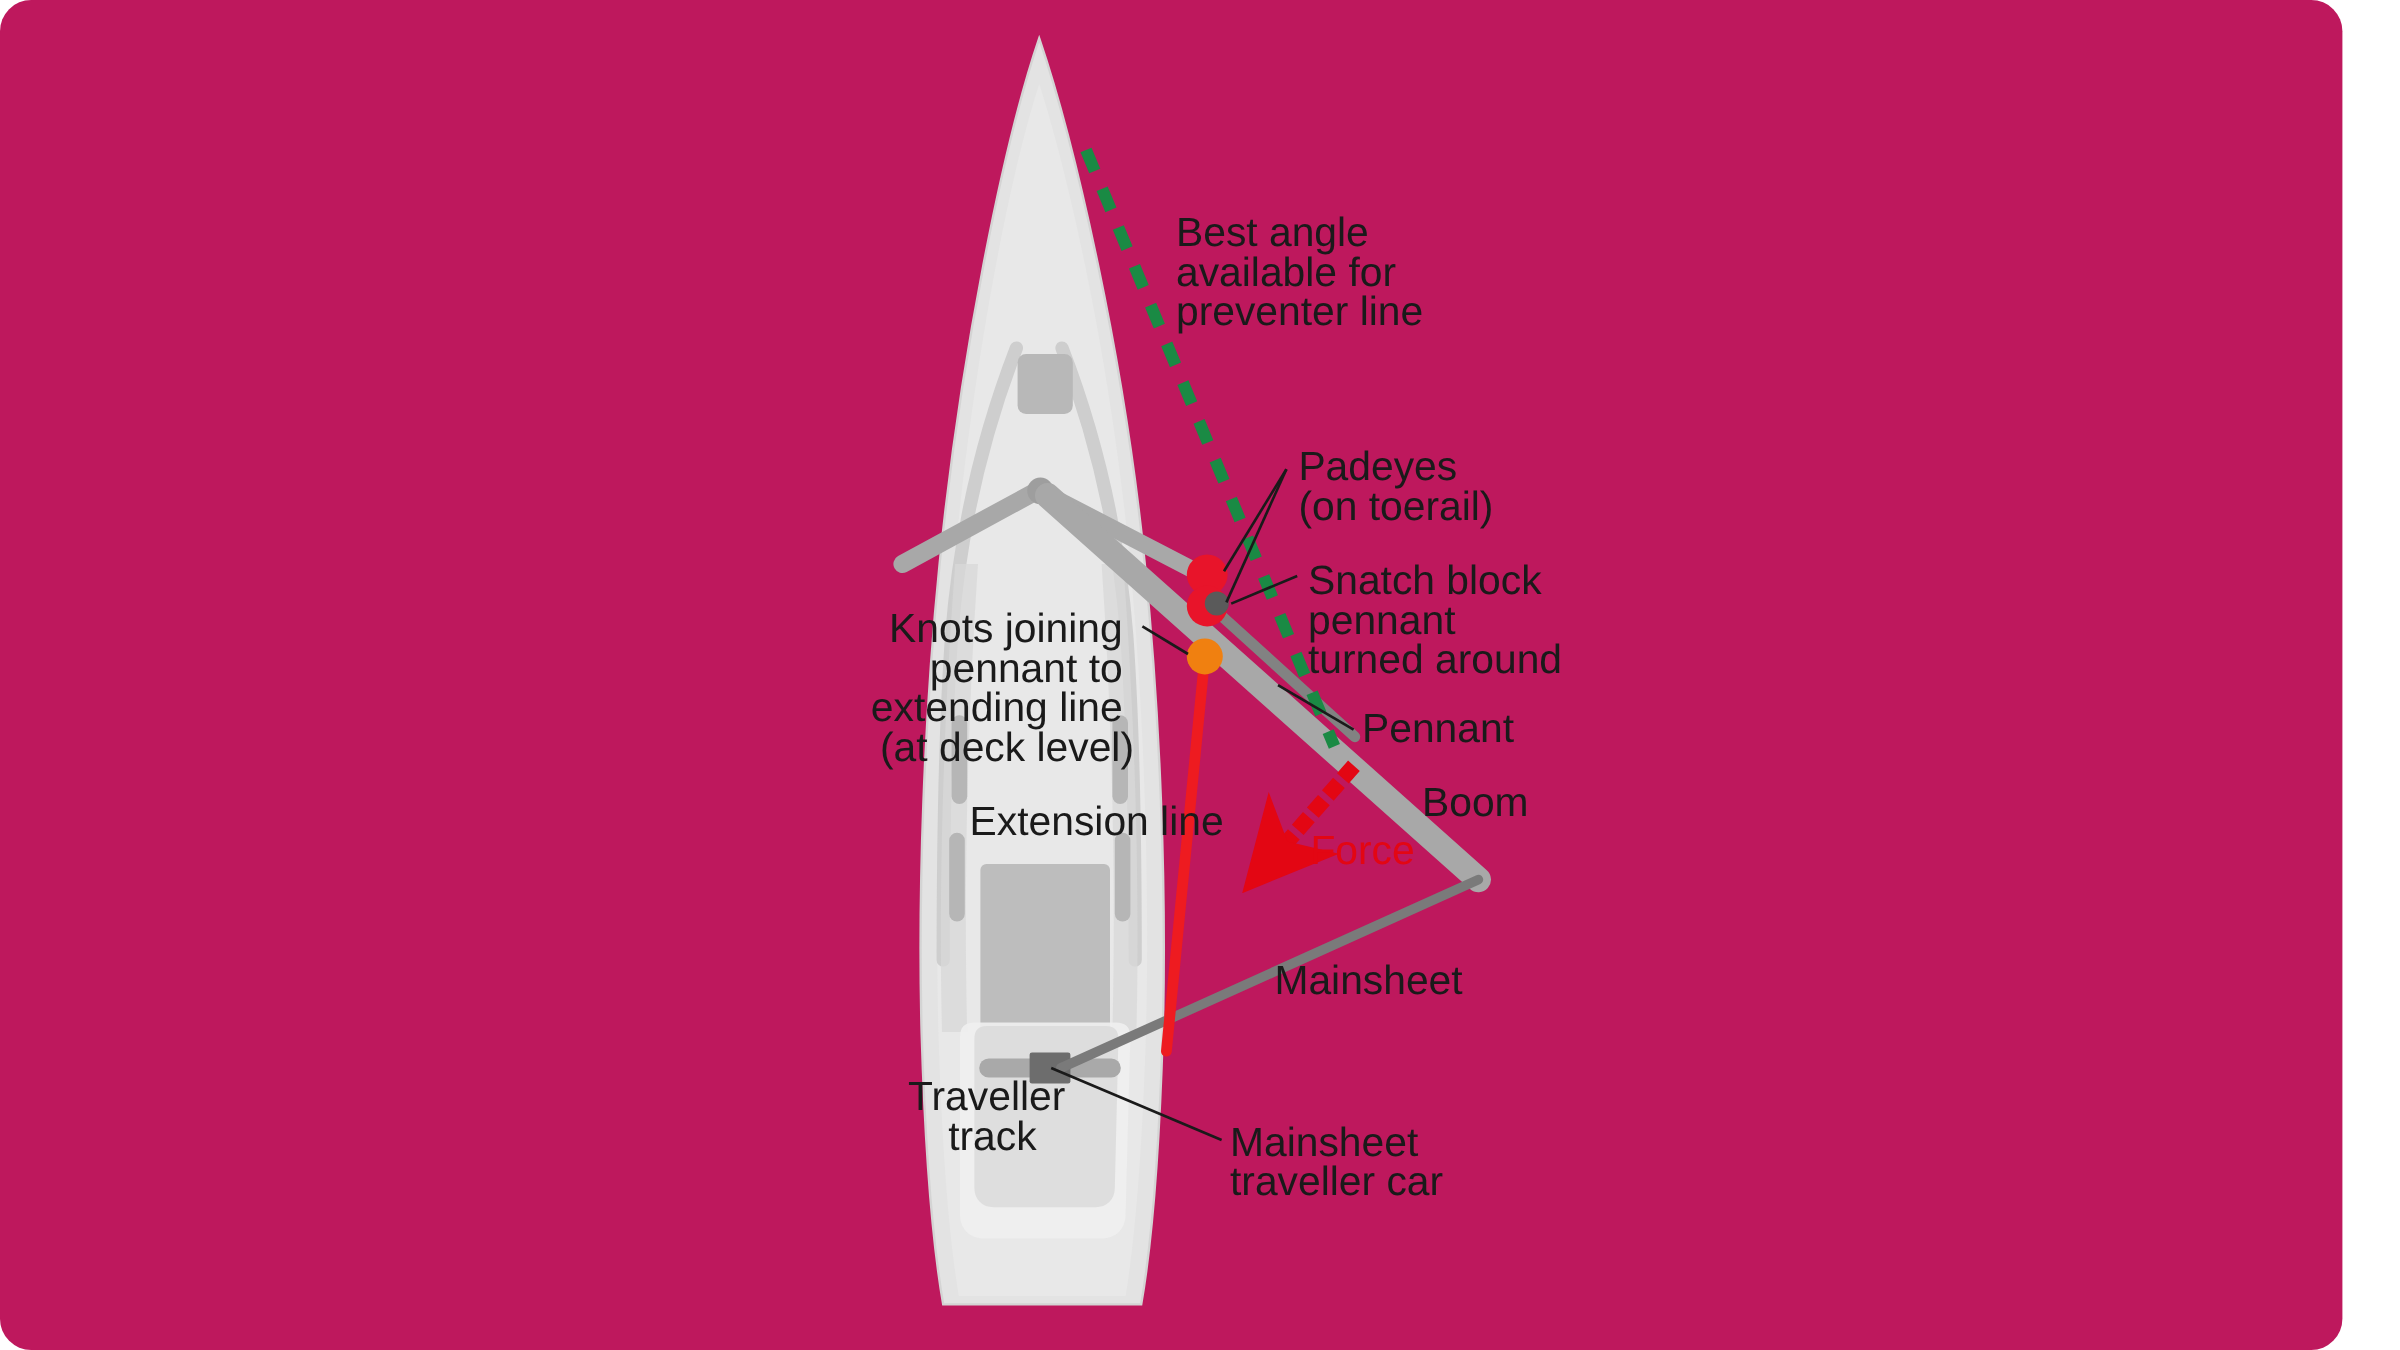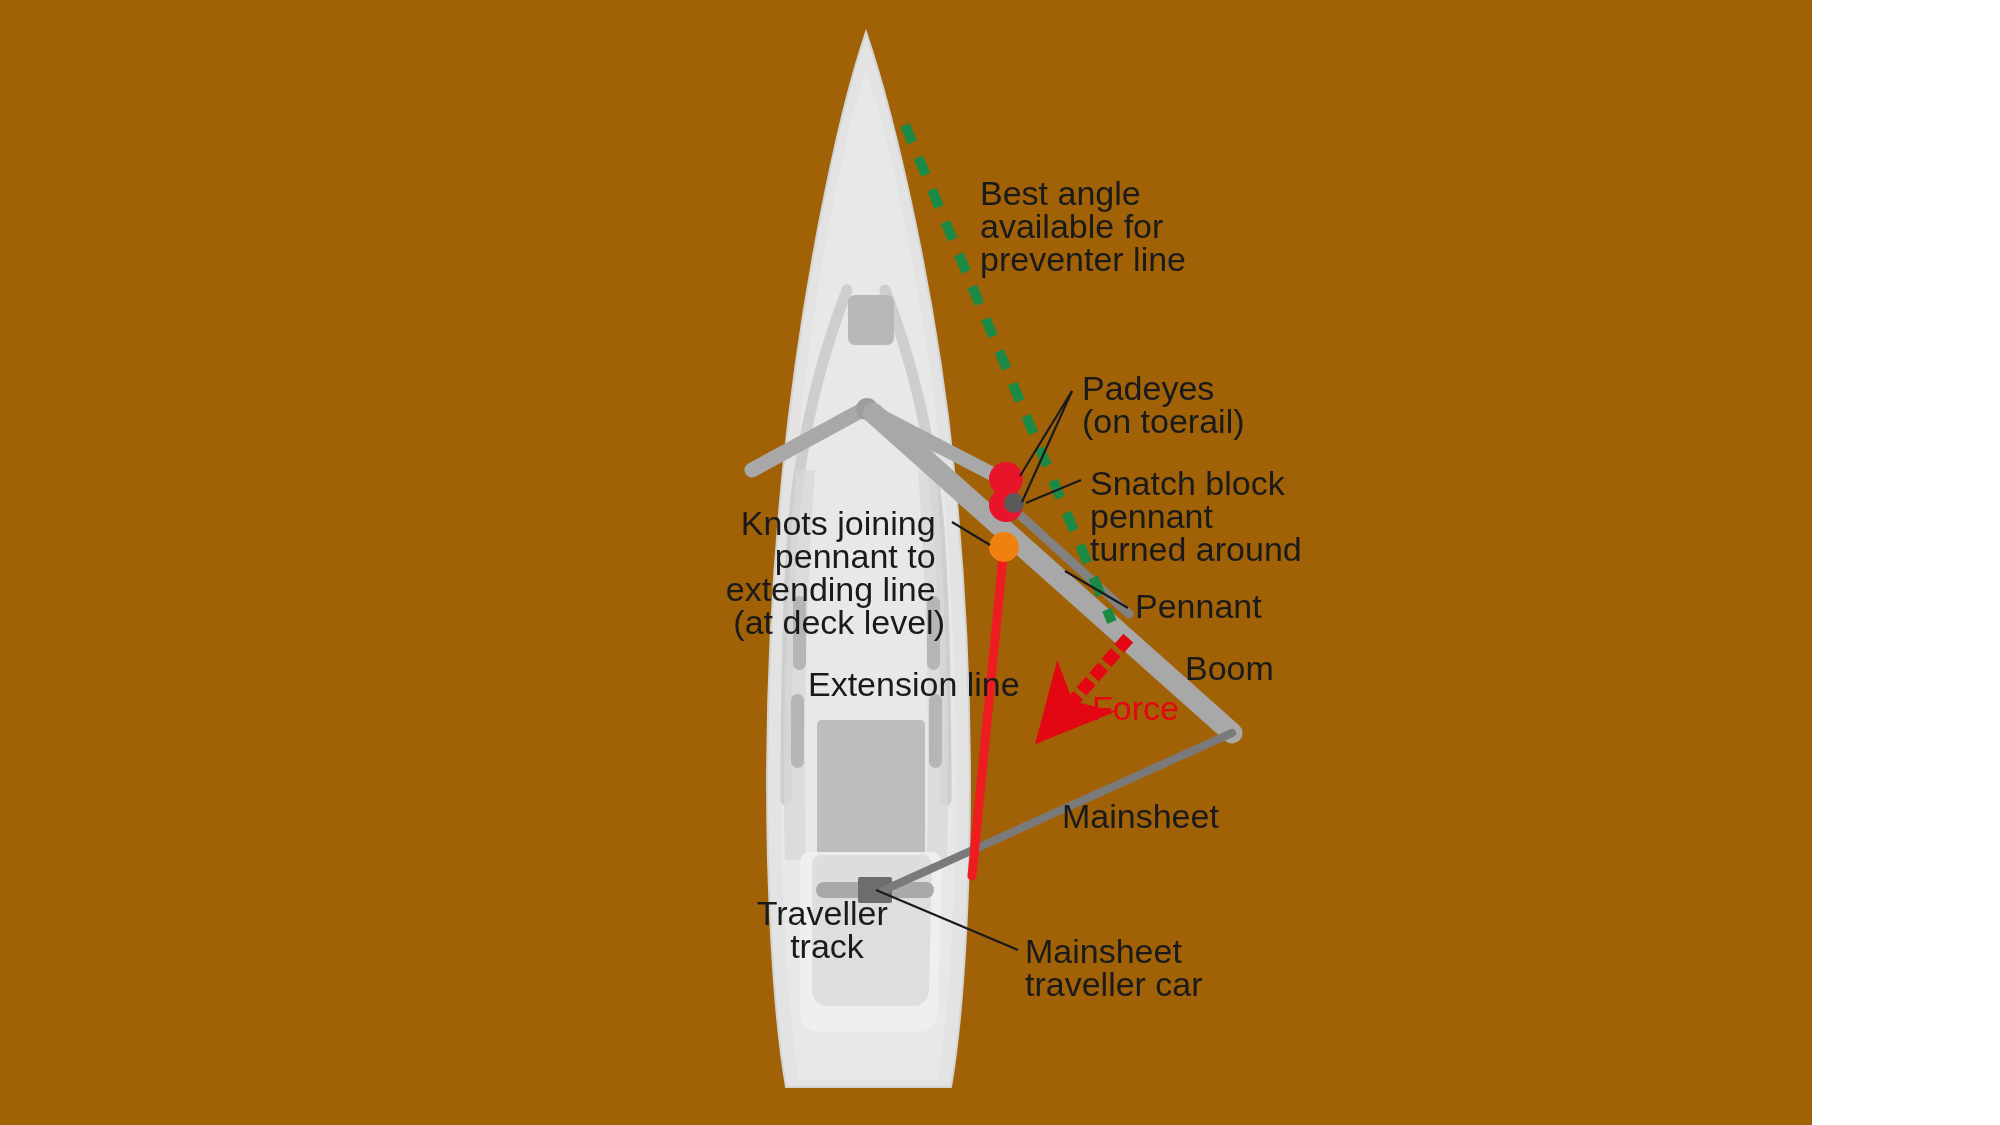--- a/index.html
+++ b/index.html
@@ -8,23 +8,24 @@
     background: #ffffff;
   }
   body {
     width: 2000px;
     height: 1125px;
     overflow: hidden;
     font-family: "Liberation Sans", sans-serif;
   }
   #stage {
     position: relative;
-    width: 1812px;
+    width: 1952px;
     height: 1125px;
-    background: #a16207;
+    background: #be185d;
+    border-radius: 26px;
   }
   svg#diagram {
     position: absolute;
     top: 0;
     left: 0;
     width: 2000px;
     height: 1125px;
     display: block;
   }
   .lbl {

